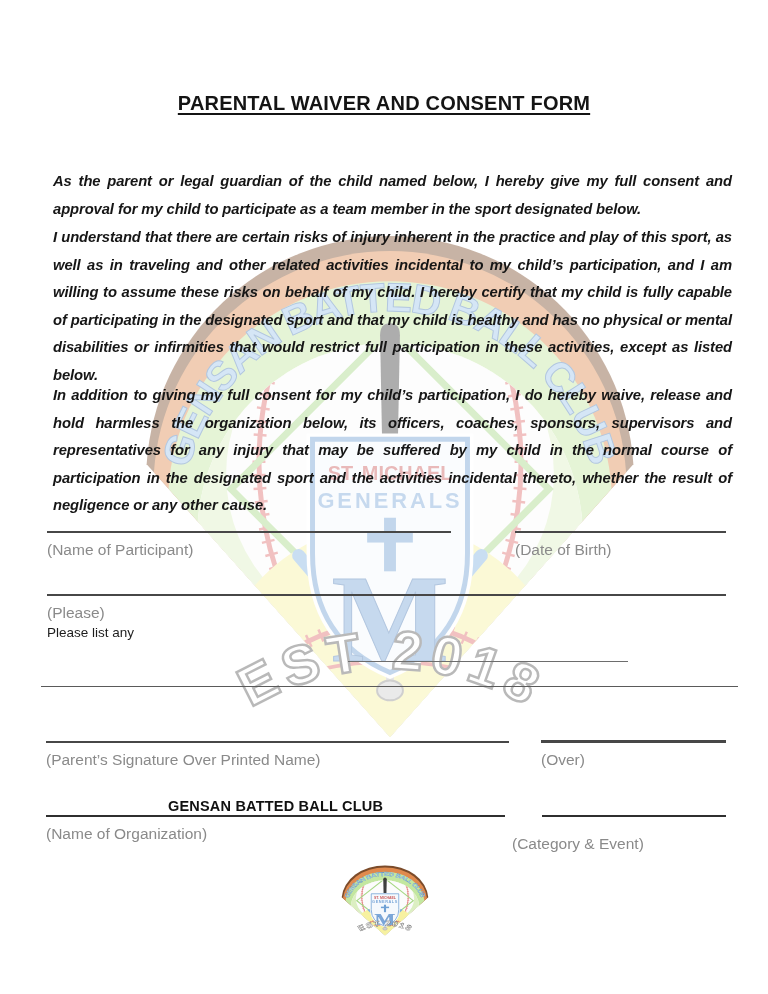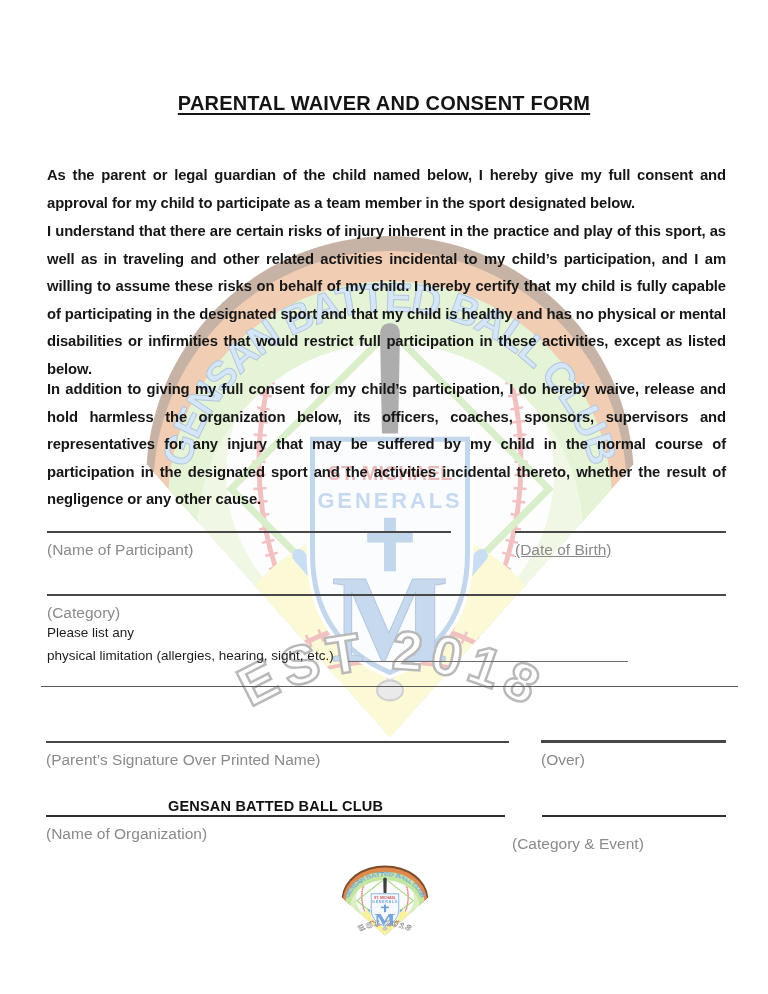--- a/index.html
+++ b/index.html
@@ -8,23 +8,23 @@
     background:#ffffff; overflow:hidden;
     font-family:"Liberation Sans", sans-serif; color:#151515;
   }
   .doc-title {
     position:absolute; top:92px; left:0; width:768px;
     text-align:center; font-size:20px; font-weight:bold;
     text-decoration:underline; text-underline-offset:3px; color:#141414;
     letter-spacing:0.2px;
   }
   .body-par {
-    position:absolute; left:47px; width:679px; margin:0;
+    position:absolute; left:47px; width:679px; margin:6px;
     font-size:14.8px; font-weight:bold; line-height:27.5px;
-    letter-spacing:-0.1px; text-align:justify; color:#161616;
+    letter-spacing:-0.1px; text-align:justify; color:#161616;font-style:italic;
   }
   #par-1 { top:162px; }
   #par-2 { top:218px; }
   #par-3 { top:376px; }
 
   .rule { position:absolute; background:#474747; height:2px; }
   .rule.thin { height:1px; background:#6d6d6d; }
 
   .field-label {
     position:absolute; font-size:15.5px;
@@ -105,27 +105,26 @@
 
   <div class="doc-title">PARENTAL WAIVER AND CONSENT FORM</div>
 
   <p class="body-par" id="par-1">As the parent or legal guardian of the child named below, I hereby give my full consent and approval for my child to participate as a team member in the sport designated below.</p>
   <p class="body-par" id="par-2">I understand that there are certain risks of injury inherent in the practice and play of this sport, as well as in traveling and other related activities incidental to my child’s participation, and I am willing to assume these risks on behalf of my child. I hereby certify that my child is fully capable of participating in the designated sport and that my child is healthy and has no physical or mental disabilities or infirmities that would restrict full participation in these activities, except as listed below.</p>
   <p class="body-par" id="par-3">In addition to giving my full consent for my child’s participation, I do hereby waive, release and hold harmless the organization below, its officers, coaches, sponsors, supervisors and representatives for any injury that may be suffered by my child in the normal course of participation in the designated sport and the activities incidental thereto, whether the result of negligence or any other cause.</p>
 
   <div class="rule" style="left:47px; top:531px; width:404px;"></div>
   <div class="rule" style="left:515px; top:531px; width:211px;"></div>
   <div class="field-label" style="left:47px; top:541px; width:404px;">(Name of Participant)</div>
-  <div class="field-label" style="left:515px; top:541px; width:211px;text-decoration:underline;">(Date of Birth)</div>
+  <div class="field-label" style="left:515px; top:541px; width:211px;">(Date of Birth)</div>
 
   <div class="rule" style="left:47px; top:594px; width:679px;"></div>
-  <div class="field-label" style="left:47px; top:604px; width:679px;">(Category)</div>
+  <div class="field-label" style="left:47px; top:604px; width:679px;">(Please)</div>
 
   <div class="plain-note" style="left:47px; top:625px;text-align:center;">Please list any</div>
-  <div class="plain-note" style="left:47px; top:648px;">physical limitation (allergies, hearing, sight, etc.)</div>
   <div class="rule thin" style="left:348px; top:661px; width:280px;"></div>
 
   <div class="rule thin" style="left:41px; top:686px; width:697px; background:#5a5a5a;"></div>
 
   <div class="rule" style="left:46px; top:741px; width:463px;"></div>
   <div class="rule" style="left:541px; top:740px; width:185px; height:3px;"></div>
   <div class="field-label" style="left:46px; top:751px; width:463px;">(Parent’s Signature Over Printed Name)</div>
   <div class="field-label" style="left:541px; top:751px; width:185px;">(Over)</div>
 
   <div class="org-value" style="left:46px; top:798px; width:459px;">GENSAN BATTED BALL CLUB</div>

